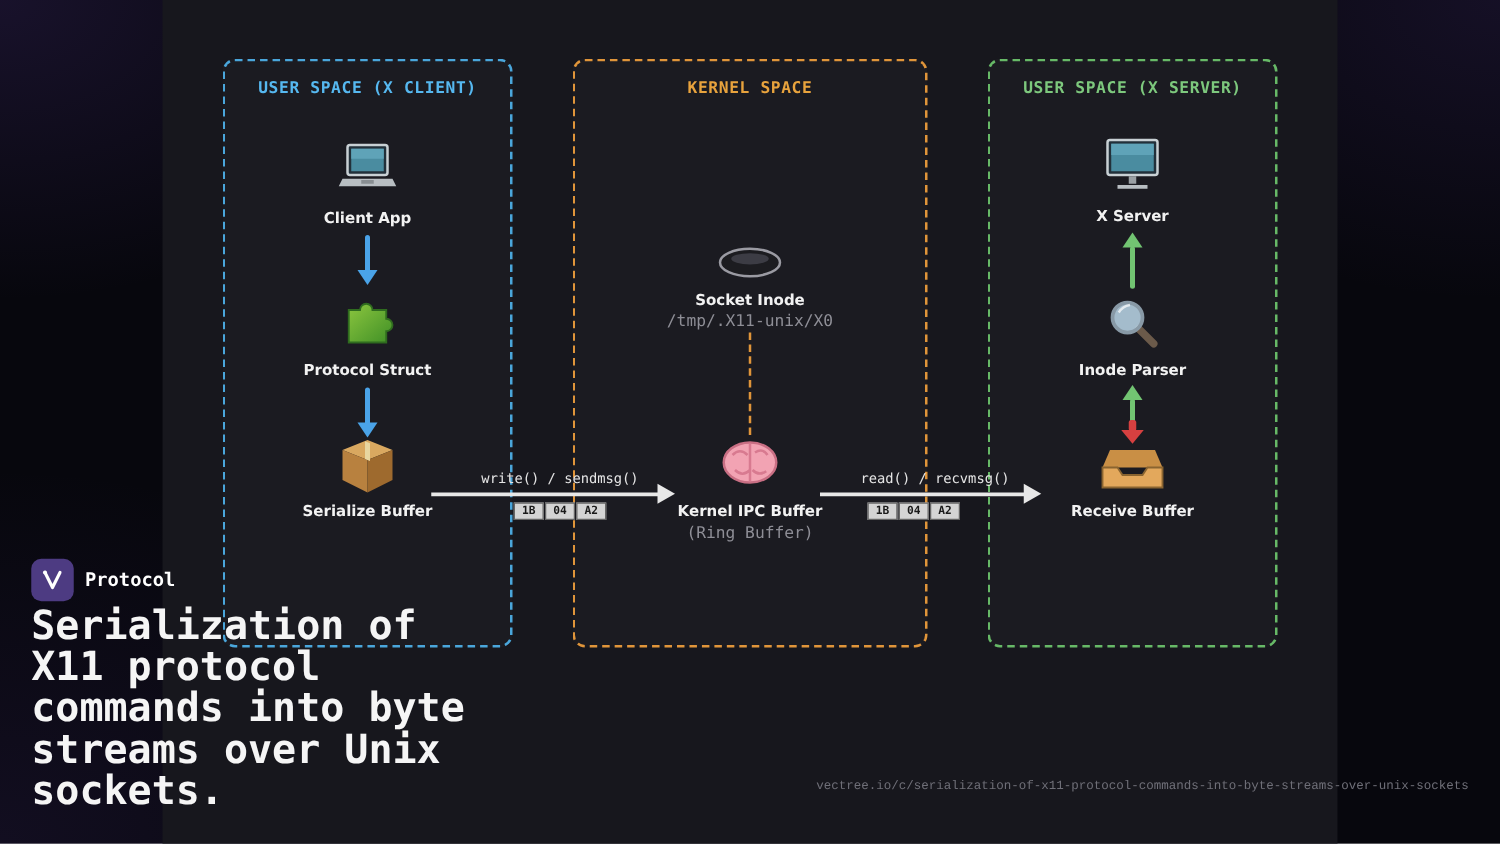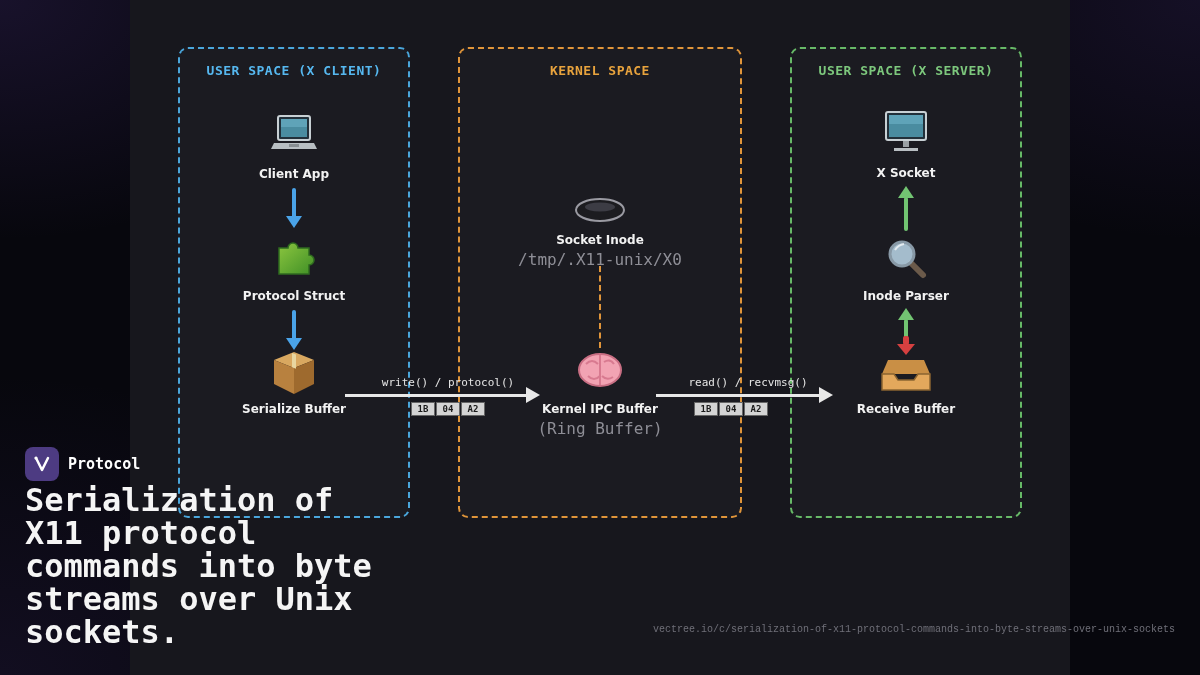--- a/index.html
+++ b/index.html
@@ -18,21 +18,21 @@
   .zone{ position:absolute; top:47px; height:471px; border:2px dashed; border-radius:10px; background:rgba(255,255,255,0.02); }
   .zone-client{ left:178px; width:232px; border-color:#4aa6db; }
   .zone-kernel{ left:458px; width:284px; border-color:#e0953a; }
   .zone-server{ left:790px; width:232px; border-color:#67b967; }
   .zone-title{ position:absolute; top:14px; left:0; width:100%; text-align:center;
     font-family:"DejaVu Sans Mono", monospace; font-weight:bold; font-size:13px; letter-spacing:0.5px; }
   .zt-blue{ color:#56b8f0; } .zt-orange{ color:#e8a33d; } .zt-green{ color:#7dc87d; }
 
   
   .node-label{ position:absolute; width:170px; text-align:center; font-weight:bold; font-size:12px; color:#f2f2f2; }
-  .node-sub{ position:absolute; width:180px; text-align:center; font-family:"DejaVu Sans Mono", monospace; font-size:16px; color:#8e8e96; }
+  .node-sub{ position:absolute; width:180px; text-align:center; font-family:"DejaVu Sans Mono", monospace; font-size:13px; color:#8e8e96; }
 
   
   .icon{ position:absolute; }
   #icon-laptop{ left:270px; top:114px; }
   #icon-puzzle{ left:271px; top:232px; }
   #icon-box{ left:270px; top:350px; }
   #icon-inode{ left:574px; top:196px; }
   #icon-brain{ left:576px; top:350px; }
   #icon-monitor{ left:882px; top:110px; }
   #icon-magnifier{ left:884px; top:236px; }
@@ -168,21 +168,21 @@
 
   <div class="icon" id="icon-monitor">
     <svg width="48" height="46" viewBox="0 0 48 46">
       <rect x="4" y="2" width="40" height="28" rx="2" fill="#22303a" stroke="#c8d0d4" stroke-width="2"></rect>
       <rect x="7" y="5" width="34" height="22" fill="#4a8ca0"></rect>
       <rect x="7" y="5" width="34" height="9" fill="#5fa3b8"></rect>
       <rect x="21" y="31" width="6" height="6" fill="#9aa0a4"></rect>
       <rect x="12" y="38" width="24" height="3" fill="#b8bec2"></rect>
     </svg>
   </div>
-  <div class="node-label" id="lbl-x-server">X Socket</div>
+  <div class="node-label" id="lbl-x-server">X Server</div>
 
   <div class="vhead greenhead" id="green1-head"></div>
   <div class="vline green" id="green1-line"></div>
 
   <div class="icon" id="icon-magnifier">
     <svg width="44" height="44" viewBox="0 0 44 44">
       <line x1="27" y1="27" x2="39" y2="39" stroke="#6b5a4a" stroke-width="6" stroke-linecap="round"></line>
       <circle cx="18" cy="18" r="12" fill="#bcd8ea" fill-opacity="0.85" stroke="#8899a6" stroke-width="3"></circle>
       <path d="M11 14 q3 -5 9 -6" stroke="#ffffff" stroke-width="2" fill="none" opacity="0.7"></path>
     </svg>
@@ -195,21 +195,21 @@
   <div class="vhead redhead" id="red-head"></div>
 
   <div class="icon" id="icon-tray">
     <svg width="52" height="38" viewBox="0 0 52 38">
       <polygon points="8,6 44,6 50,20 2,20" fill="#c98f45"></polygon>
       <polygon points="2,20 14,20 18,26 34,26 38,20 50,20 50,36 2,36" fill="#e3a85c" stroke="#8a6430" stroke-width="1.5"></polygon>
     </svg>
   </div>
   <div class="node-label" id="lbl-receive-buffer">Receive Buffer</div>
 
-  <div class="flow-label" id="flow1-label">write() / protocol()</div>
+  <div class="flow-label" id="flow1-label">write() / sendmsg()</div>
   <div class="hline" id="flow1-line"></div>
   <div class="hhead" id="flow1-head"></div>
   <div class="bytes" id="flow1-bytes">
     <div class="byte">1B</div>
     <div class="byte">04</div>
     <div class="byte">A2</div>
   </div>
 
   <div class="flow-label" id="flow2-label">read() / recvmsg()</div>
   <div class="hline" id="flow2-line"></div>

